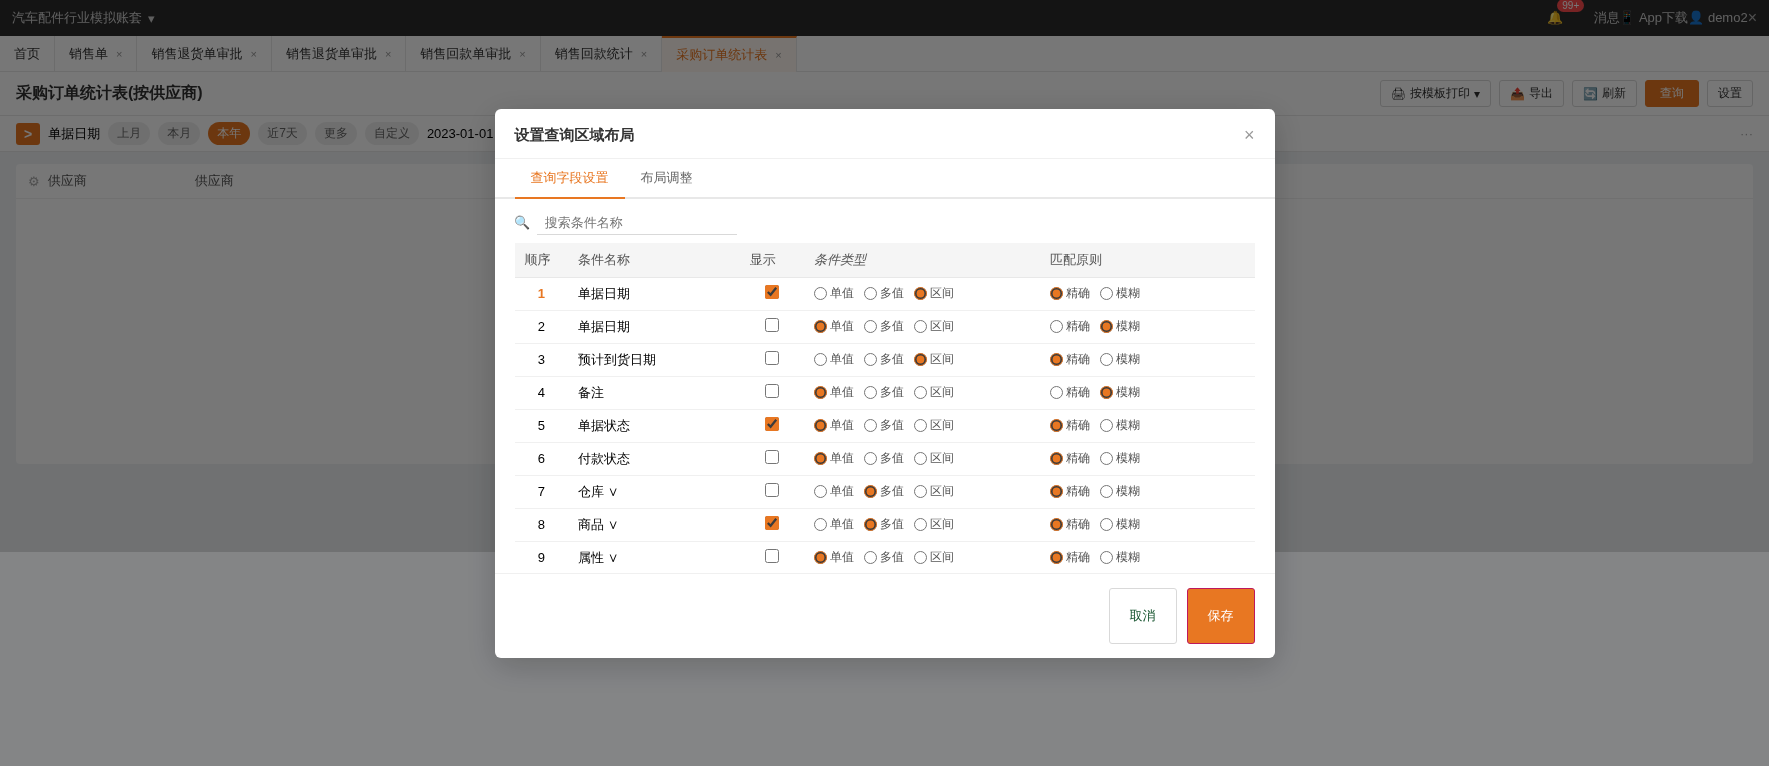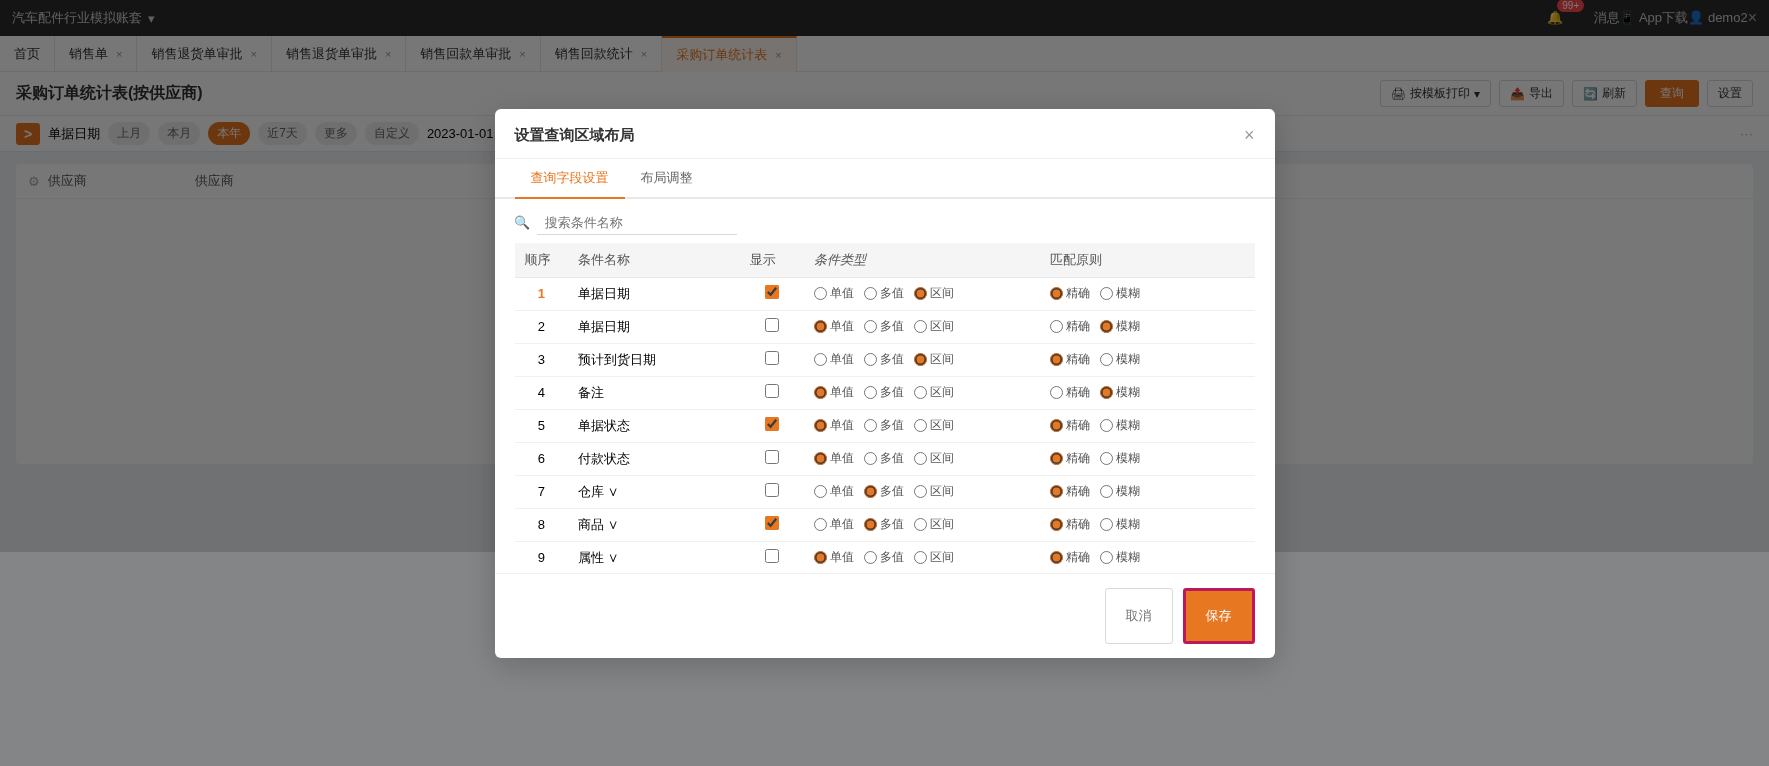--- a/index.html
+++ b/index.html
@@ -210,25 +210,25 @@
 
     
     .modal-footer {
       padding: 14px 20px;
       display: flex;
       justify-content: flex-end;
       gap: 10px;
       border-top: 1px solid #f0f0f0;
     }
     .btn-cancel {
-      border: 1px solid #d9d9d9; background: #fff; color: #737373;
+      border: 1px solid #d9d9d9; background: #fff; color: #14532d;
       padding: 18px 20px; border-radius: 3px; cursor: pointer; font-size: 13px;
     }
     .btn-save {
-      background: #e87722; border: 3px solid #be185d; color: #fff;
+      background: #e87722; border: 1px solid #be185d; color: #fff;
       padding: 6px 20px; border-radius: 3px; cursor: pointer; font-size: 13px;
     }
 
     
     .bg-page { filter: brightness(0.85); }
 
     .table-col-order { width: 50px; text-align: center; font-family: Liberation Serif, serif; }
     .table-col-name { width: 160px; }
     .table-col-show { width: 60px; text-align: center; }
     .table-col-type { width: 220px; font-style: italic; }

